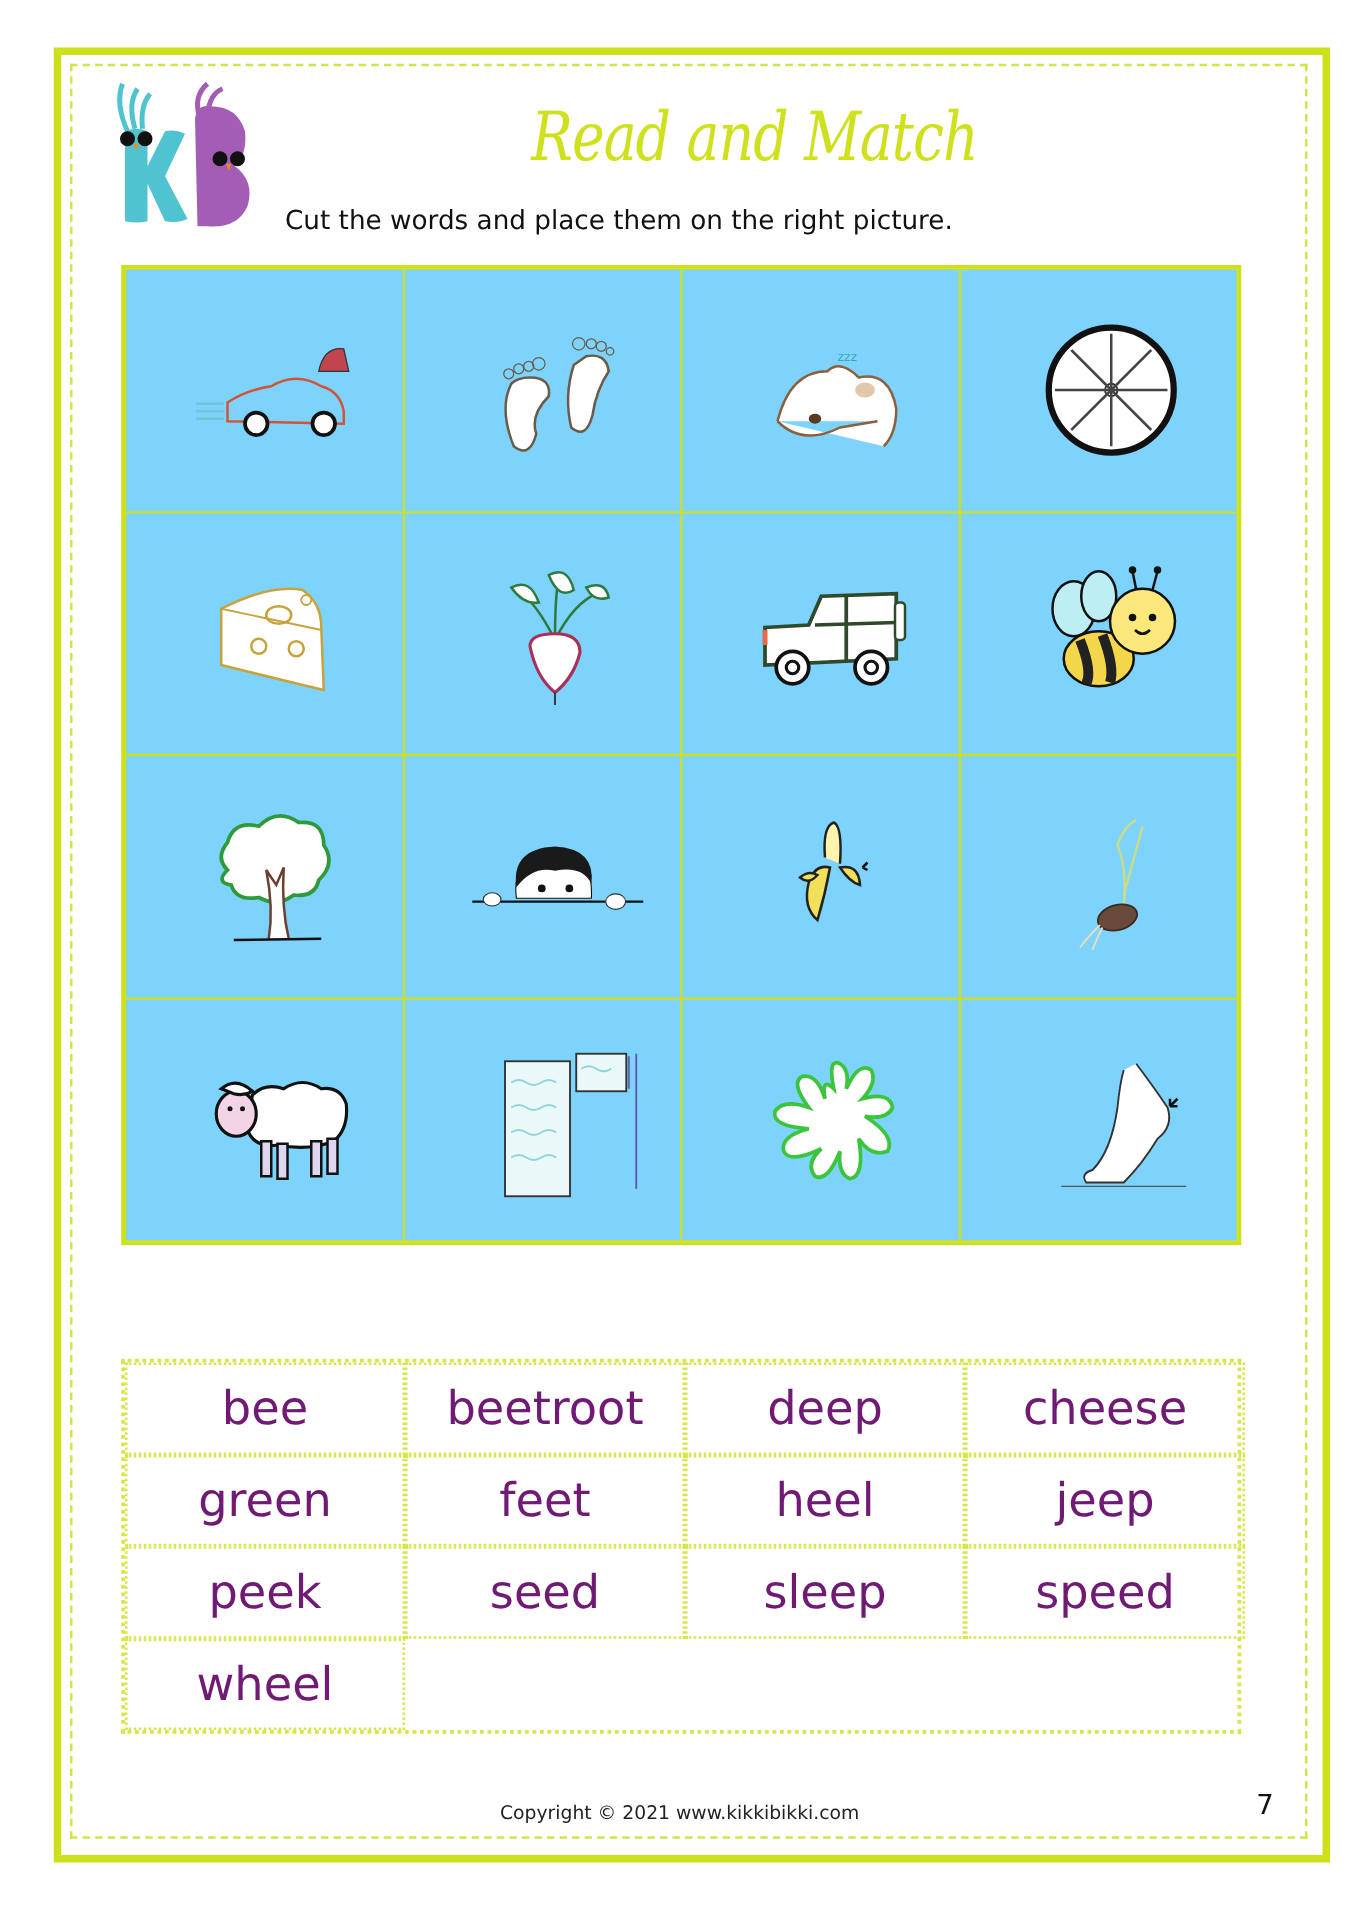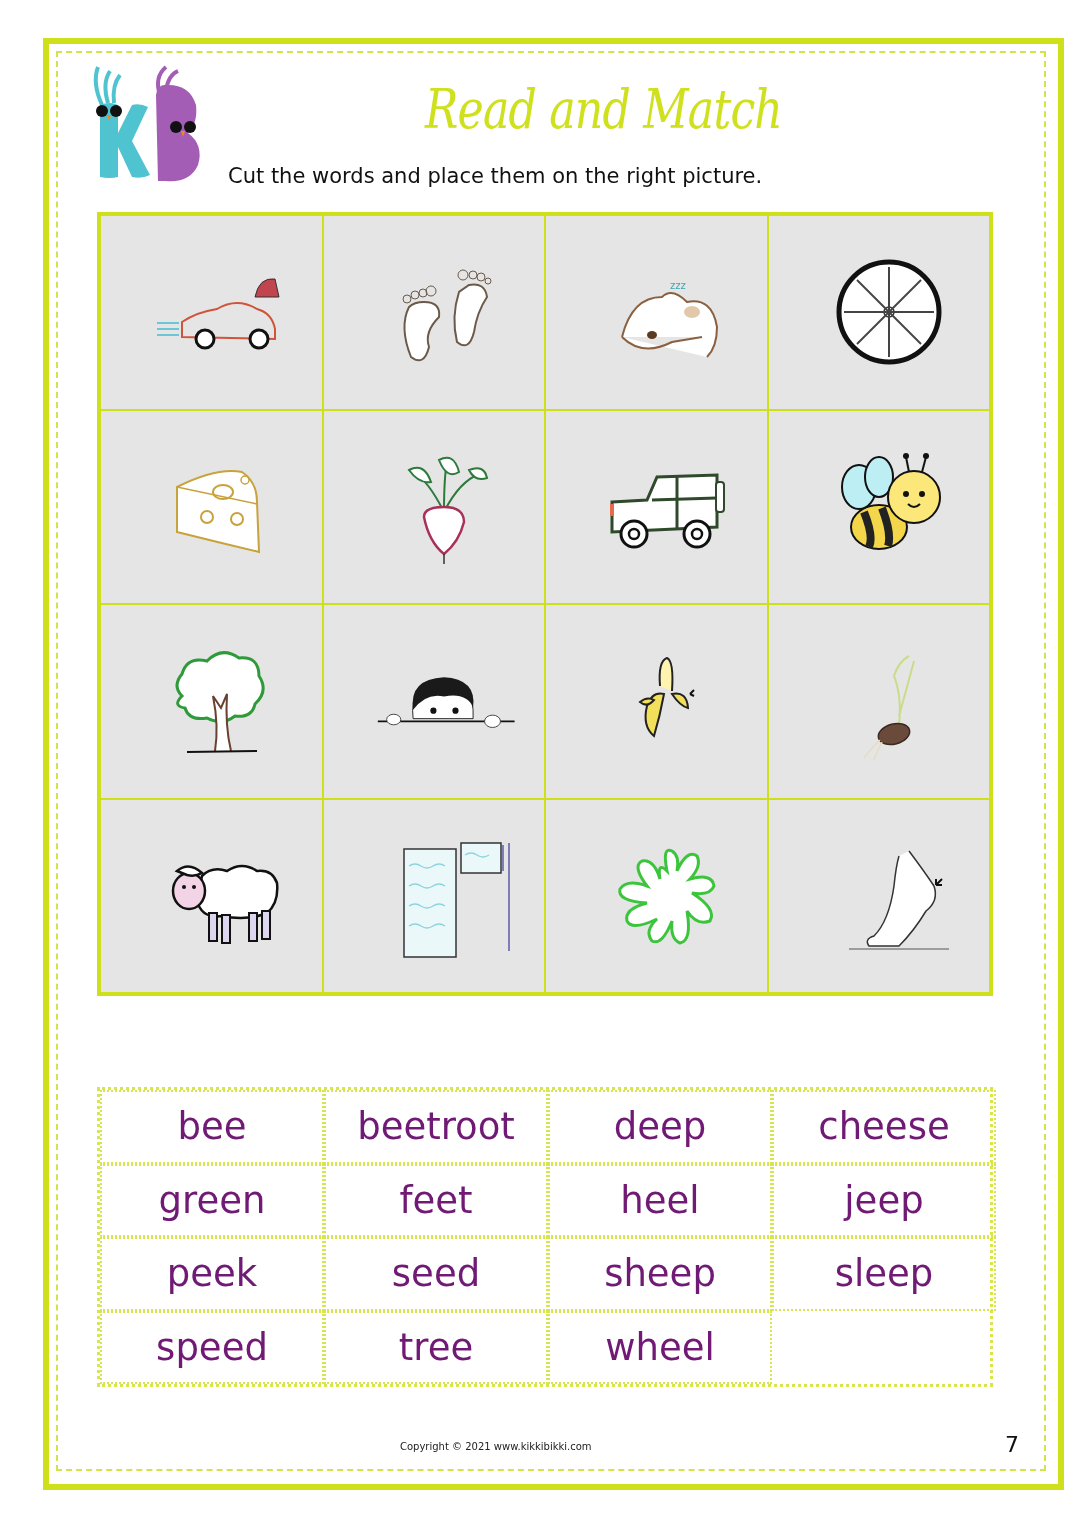--- a/index.html
+++ b/index.html
@@ -6,27 +6,27 @@
   body { width:1089px; height:1536px; position:relative; overflow:hidden; font-family:"DejaVu Sans", sans-serif; }
   .frame { position:absolute; left:43px; top:38px; width:1009px; height:1440px; border:6px solid #cde01a; box-sizing:content-box; }
   .frame-inner { position:absolute; left:56px; top:51px; width:990px; height:1420px; box-sizing:border-box;
     border:2px dashed #d3e44a; }
   .logo { position:absolute; left:80px; top:65px; width:140px; height:120px; }
   .title { position:absolute; left:425px; top:78px; font-family:"DejaVu Serif", serif; font-style:italic; font-size:54px; color:#cfe01c; letter-spacing:-1px; transform:scaleX(0.82); transform-origin:left top; }
   .subtitle { position:absolute; left:228px; top:164px; font-size:21px; color:#111; }
   .pic-grid { position:absolute; left:97px; top:212px; width:896px; height:784px; display:grid;
     grid-template-columns: repeat(4, 1fr); grid-template-rows: repeat(4, 1fr);
     border:3px solid #cde01a; box-sizing:border-box; }
-  .pic-cell { border:1.5px solid #cde01a; display:flex; align-items:center; justify-content:center; background:#e5e5e5;padding-left:21px; }
+  .pic-cell { border:1.5px solid #cde01a; display:flex; align-items:center; justify-content:center; background:#7dd3fc;padding-left:21px; }
   .pic-cell svg { width:150px; height:130px; }
   .word-grid { position:absolute; left:97px; top:1087px; width:896px; height:300px; display:grid;
     grid-template-columns: 224px 224px 224px 224px; grid-template-rows: repeat(4, 1fr);
     border:3px dotted #d7e64c; box-sizing:border-box; }
   .word-cell { border:2px dotted #d7e64c; display:flex; align-items:center; justify-content:center; font-size:37px; color:#701a75; }
-  .footer { position:absolute; left:400px; top:1441px; font-size:10px; color:#222; }
+  .footer { position:absolute; left:400px; top:1441px; font-size:15px; color:#222; }
   .page-num { position:absolute; left:1005px; top:1432px; font-size:22px; color:#111; }
 </style>
 </head>
 <body>
 
 <div class="frame"></div>
 <div class="frame-inner"></div>
 
 <div class="logo">
   <svg width="140" height="120" viewBox="0 0 140 120">
@@ -222,21 +222,19 @@
   <div class="word-cell">bee</div>
   <div class="word-cell">beetroot</div>
   <div class="word-cell">deep</div>
   <div class="word-cell">cheese</div>
   <div class="word-cell">green</div>
   <div class="word-cell">feet</div>
   <div class="word-cell">heel</div>
   <div class="word-cell">jeep</div>
   <div class="word-cell">peek</div>
   <div class="word-cell">seed</div>
-  <div class="word-cell">sheep</div>
   <div class="word-cell">sleep</div>
   <div class="word-cell">speed</div>
-  <div class="word-cell">tree</div>
   <div class="word-cell">wheel</div>
 </div>
 
 <div class="footer">Copyright © 2021 www.kikkibikki.com</div>
 <div class="page-num">7</div>
 
 </body></html>

